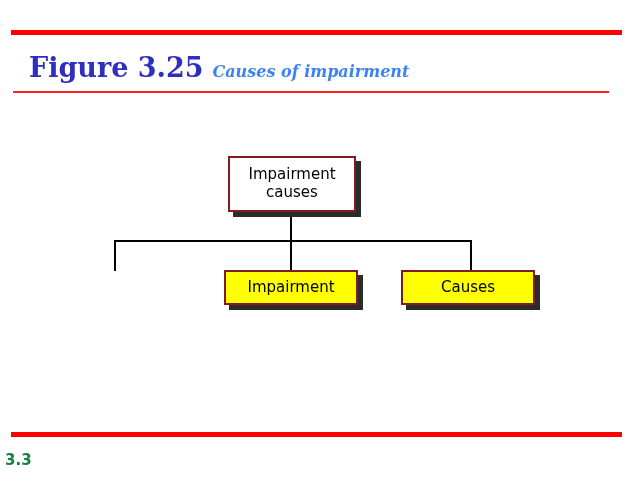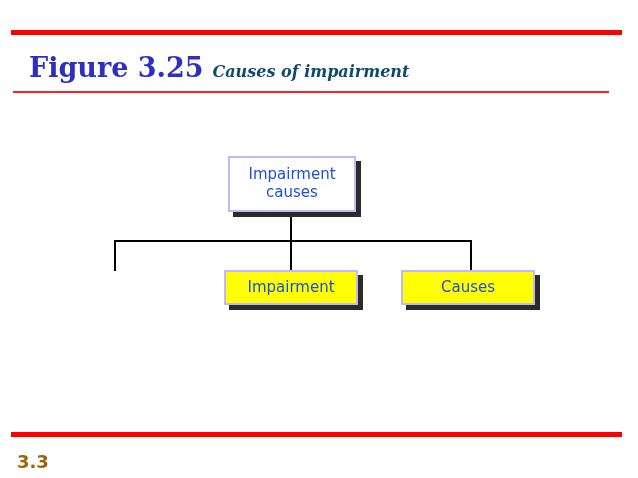--- a/index.html
+++ b/index.html
@@ -60,58 +60,58 @@
     font-weight: bold;
     font-size: 27px;
     color: #2f2fbf;
     letter-spacing: 0px;
   }
   .fig-caption {
     font-family: "DejaVu Serif", "Liberation Serif", serif;
     font-weight: bold;
     font-style: italic;
     font-size: 16px;
-    color: #0c4a6e;
+    color: #3b82f6;
     margin-left: 9px;
   }
 
   
   .page-number {
     position: absolute;
-    left: 17px;
+    left: 5px;
     top: 451px;
     font-family: "DejaVu Sans", "Liberation Sans", sans-serif;
     font-weight: bold;
-    font-size: 18px;
-    color: #a16207;
+    font-size: 15px;
+    color: #15803d;
   }
 
   
   #diagram {
     position: absolute;
     left: 0;
     top: 0;
     width: 638px;
     height: 478px;
     pointer-events: none;
   }
   #diagram * { pointer-events: auto; }
 
   .node {
     position: absolute;
     box-sizing: border-box;
-    border: 2px solid #c4b5fd;
+    border: 2px solid #7f1d1d;
     box-shadow: 5px 5px 0 0 #2b2b2b;
     display: flex;
     align-items: center;
     justify-content: center;
     text-align: center;
     line-height: 1.18;
     font-size: 15px;
-    color: #1d4ed8;
+    color: #000000;
     font-family: "DejaVu Sans", "Liberation Sans", sans-serif;
   }
   .node.white { background: #ffffff; }
   .node.yellow { background: #ffff00; }
 
   .node-root {
     left: 228px;
     top: 156px;
     width: 128px;
     height: 56px;

